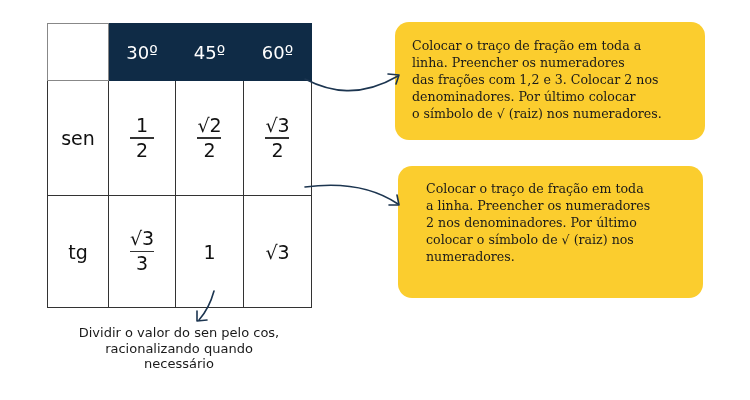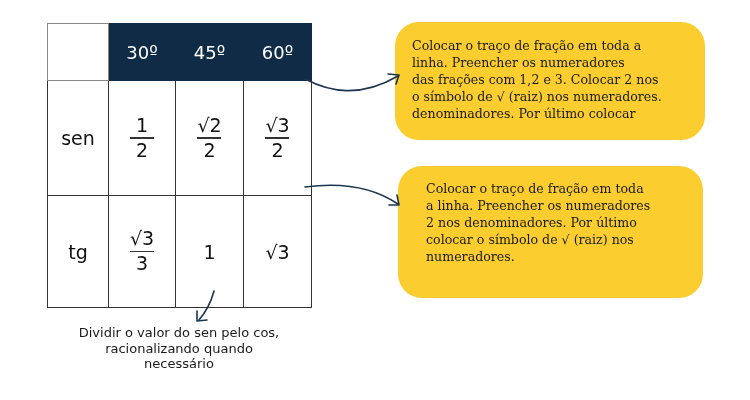--- a/index.html
+++ b/index.html
@@ -34,21 +34,21 @@
     }
     .trig-table th.corner { background: #ffffff; border-color: #888888; }
     .trig-table td.fn { font-size: 19px; }
     .frac { display: inline-flex; flex-direction: column; align-items: center; font-size: 19px; line-height: 1.05; }
     .frac .num { padding: 0 2px 2px; }
     .frac .bar { width: 24px; height: 1.5px; background: #333333; }
     .frac .den { padding-top: 2px; }
     .plain { font-size: 19px; }
 
     .note-box {
-      position: absolute; background: #fbcd2e; border-radius: 24px;
+      position: absolute; background: #fbcd2e; border-radius: 14px;
       font-family: "DejaVu Serif", "Liberation Serif", serif;
       color: #1a1a1a; font-size: 12.6px; line-height: 17px;
     }
     .note-box .line { display: block; white-space: nowrap; }
     .box1 { left: 395px; top: 22px; width: 310px; height: 118px; padding: 15px 0 0 17px; }
     .box2 { left: 398px; top: 166px; width: 305px; height: 132px; padding: 14px 0 8px 28px; }
 
     .caption {
       position: absolute; left: 48px; top: 325px; width: 262px;
       text-align: center; font-family: "DejaVu Sans", sans-serif;
@@ -103,22 +103,22 @@
     <td><span class="plain">1</span></td>
     <td><span class="plain">√3</span></td>
   </tr>
 </tbody>
   </table>
 
 <div class="note-box box1">
   <span class="line">Colocar o traço de fração em toda a</span>
   <span class="line">linha. Preencher os numeradores</span>
   <span class="line">das frações com 1,2 e 3. Colocar 2 nos</span>
+  <span class="line">denominadores. Por último colocar</span>
   <span class="line">o símbolo de √ (raiz) nos numeradores.</span>
-  <span class="line">denominadores. Por último colocar</span>
 </div>
 
 <div class="note-box box2">
   <span class="line">Colocar o traço de fração em toda</span>
   <span class="line">a linha. Preencher os numeradores</span>
   <span class="line">2 nos denominadores. Por último</span>
   <span class="line">colocar o símbolo de √ (raiz) nos</span>
   <span class="line">numeradores.</span>
 </div>
 

